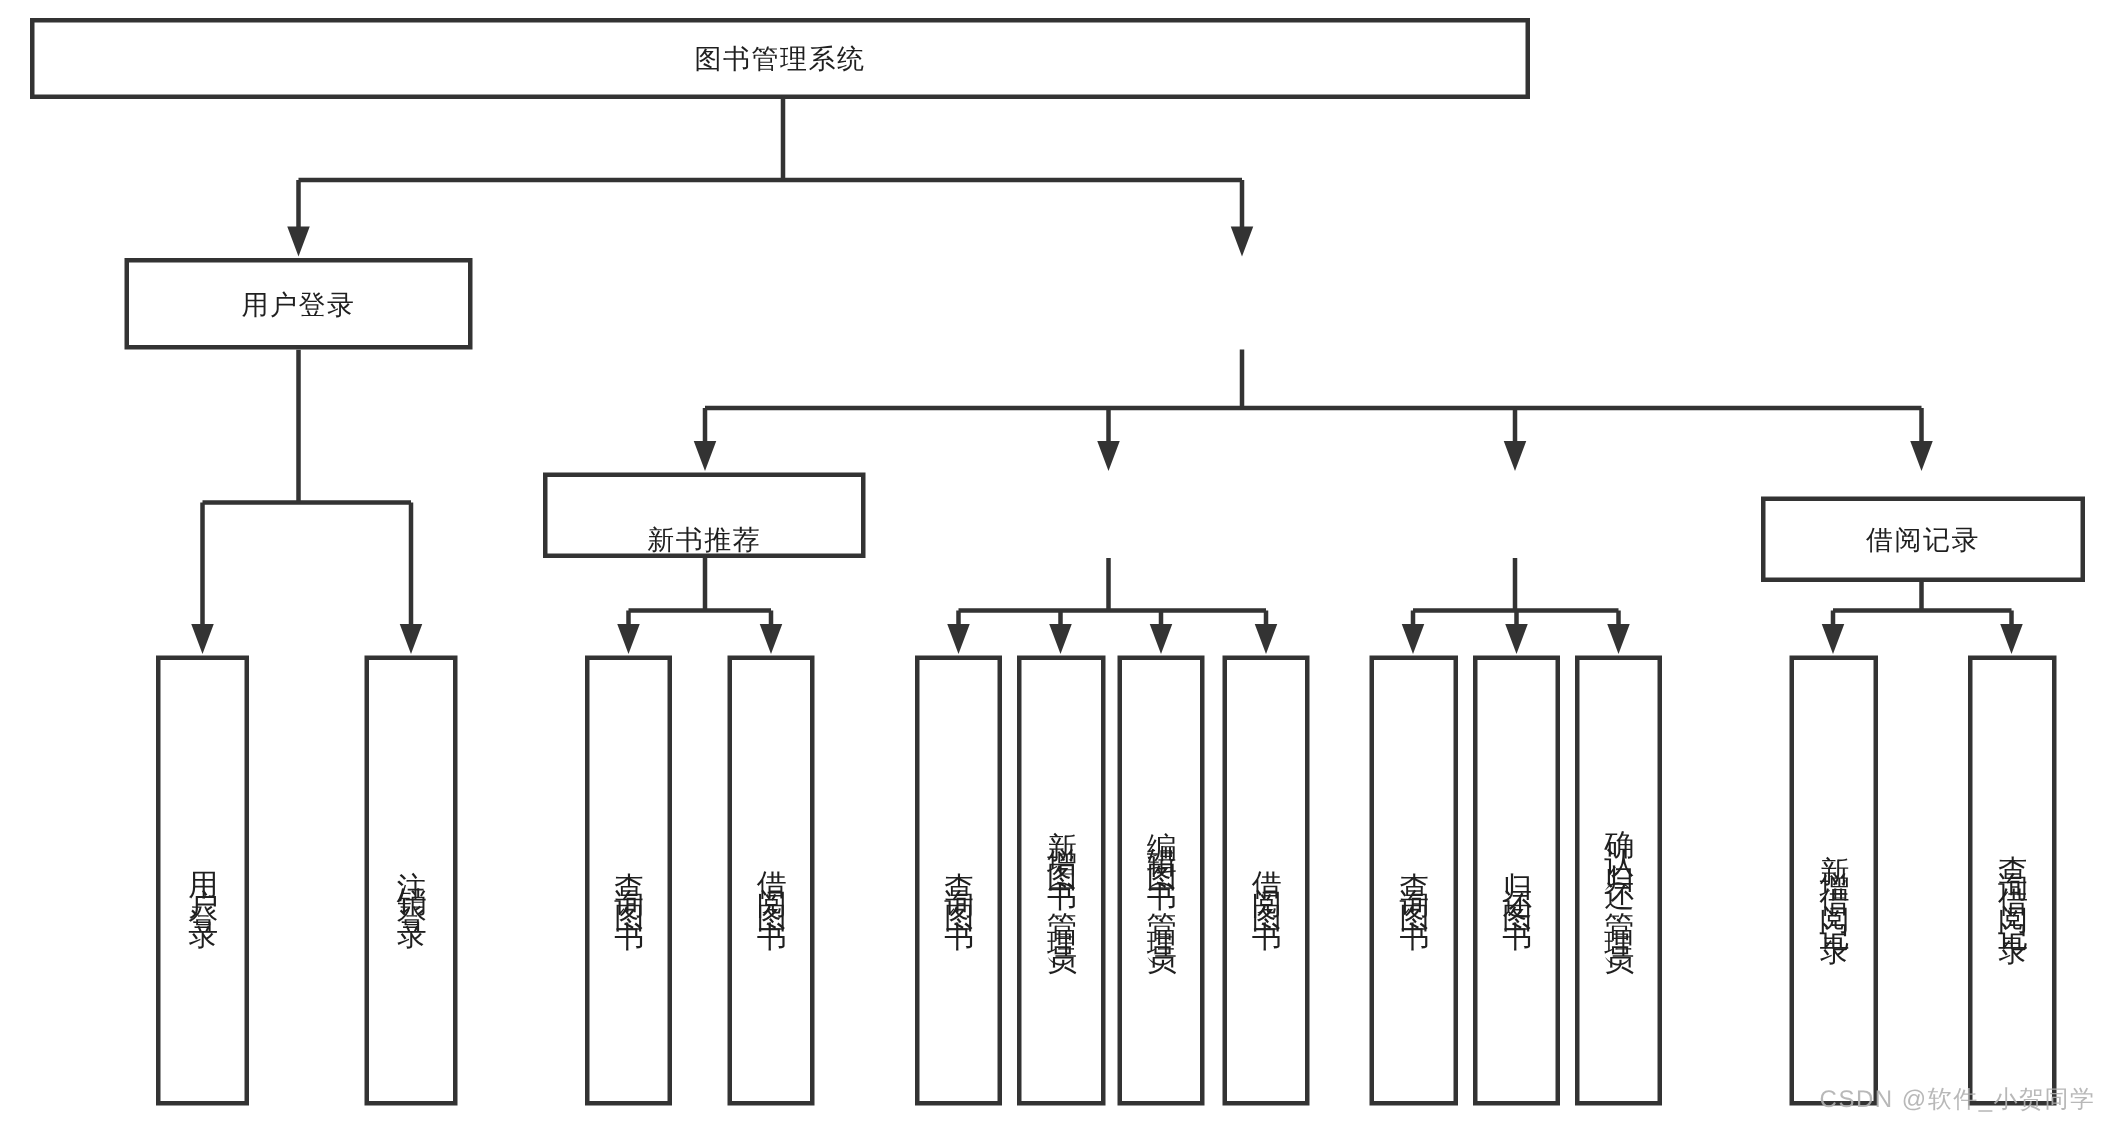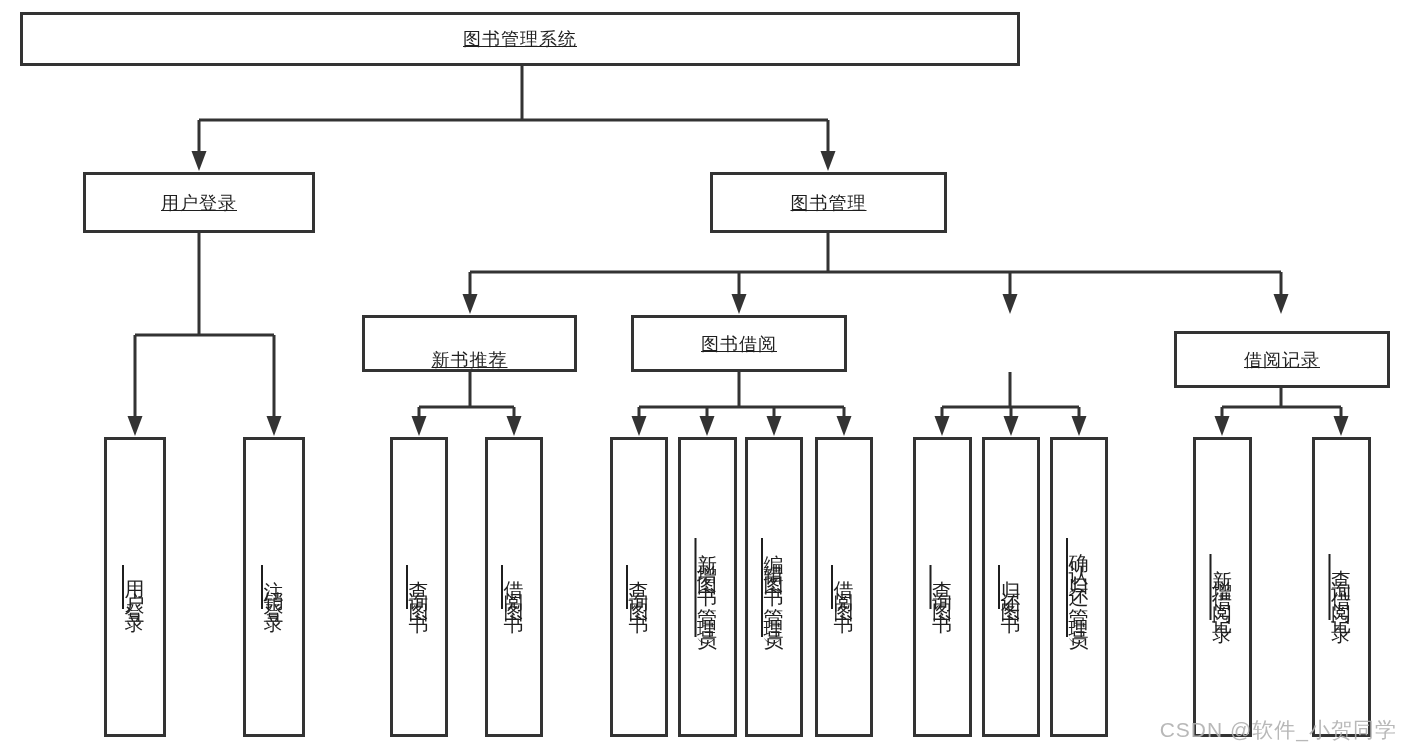--- a/index.html
+++ b/index.html
@@ -37,26 +37,26 @@
   .box.h {
     font-size: 18px;
     letter-spacing: 1px;
   }
   .box.v {
     writing-mode: vertical-rl;
     text-orientation: mixed;
     font-size: 20px;
     letter-spacing: 11px;
   }
-  .box span { display: block; text-decoration: underline; }
+  .box span { display: block; }
   #watermark {
     position: absolute;
     right: 8px;
     bottom: 3px;
-    font-size: 21px;
+    font-size: 16px;
     letter-spacing: 1px;
     color: rgba(176,176,176,0.9);
     z-index: 5;
     white-space: nowrap;
   }
 </style>
 </head>
 <body>
 
 <div id="canvas">
@@ -101,29 +101,23 @@
     </g>
   </svg>
 
   <div class="box h" style="left:20px; top:12px; width:1000px; height:54px;">
     <span>图书管理系统</span>
   </div>
 
   <div class="box h" style="left:83px; top:172px; width:232px; height:61px;">
     <span>用户登录</span>
   </div>
-  <div class="box h" style="left:710px; top:172px; width:237px; height:61px;">
-    <span>图书管理</span>
-  </div>
 
   <div class="box h" style="left:362px; top:315px; width:215px; height:57px;align-items:flex-end;">
     <span>新书推荐</span>
-  </div>
-  <div class="box h" style="left:631px; top:315px; width:216px; height:57px;">
-    <span>图书借阅</span>
   </div>
   <div class="box h" style="left:1174px; top:315px; width:216px; height:57px;margin-top:16px;">
     <span>借阅记录</span>
   </div>
 
   <div class="box v" style="left:104px; top:437px; width:62px; height:300px;">
     <span>用户登录</span>
   </div>
   <div class="box v" style="left:243px; top:437px; width:62px; height:300px;">
     <span>注销登录</span>

